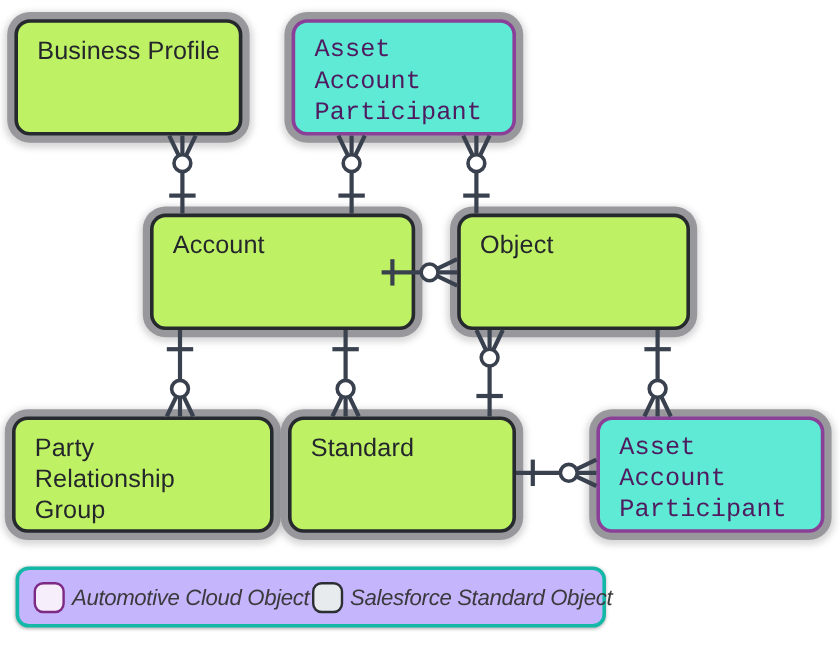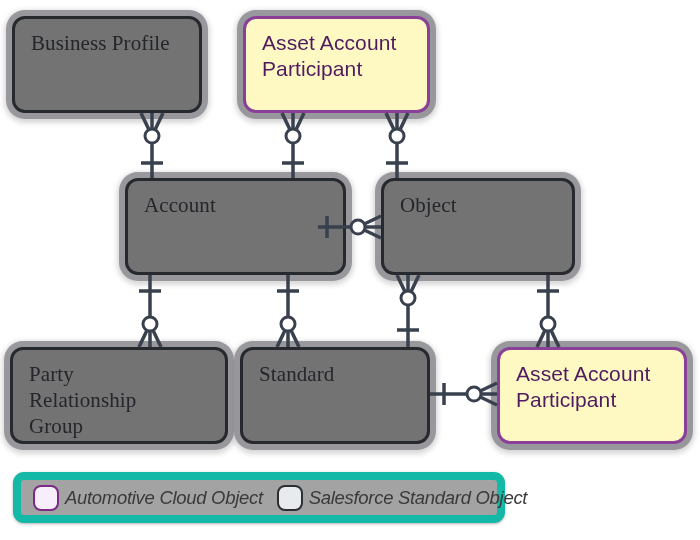--- a/index.html
+++ b/index.html
@@ -6,31 +6,31 @@
   .canvas{
     position:relative;width:700px;height:540px;background:#ffffff;
     overflow:hidden;font-family:"Liberation Sans",sans-serif;
   }
   svg.connectors{position:absolute;left:0;top:0;z-index:3;pointer-events:none;}
   .node{
     position:absolute;z-index:2;box-sizing:border-box;
     border:3px solid #26292e;border-radius:13px;background:#eceef1;
     box-shadow:0 0 0 6px rgba(146,147,151,0.92), 0 2px 5px 8px rgba(115,116,120,0.28);
   }
-  .node.std{background:#737373;border-color:#26292e;color:#24262b;font-family:Liberation Serif, serif;}
-  .node.auto{background:#fef9c3;border-color:#8a3f98;color:#4f1a5f;}
+  .node.std{background:#bef264;border-color:#26292e;color:#24262b;}
+  .node.auto{background:#5eead4;border-color:#8a3f98;color:#4f1a5f;font-family:Liberation Mono, monospace;}
   .node-label{
     display:block;padding:11px 10px 0 16px;font-size:21px;line-height:1.24;
     white-space:pre-line;font-weight:400;letter-spacing:0.1px;
   }
   .legend{
     position:absolute;left:13px;top:472px;width:492px;height:51px;z-index:2;
-    box-sizing:border-box;border:8px solid #14b8a6;border-radius:11px;
-    background:#a3a3a3;box-shadow:0 1px 3px rgba(0,0,0,0.3);
-    display:flex;align-items:center;padding:0 12px;gap:14px;
+    box-sizing:border-box;border:3px solid #14b8a6;border-radius:11px;
+    background:#c4b5fd;box-shadow:0 1px 3px rgba(0,0,0,0.3);
+    display:flex;align-items:center;padding:0 12px;gap:2px;
   }
   .legend-item{display:flex;align-items:center;gap:6px;}
   .swatch{width:26px;height:26px;box-sizing:border-box;border-radius:8px;border:2.5px solid;flex:0 0 auto;}
   .swatch.auto{border-color:#7d2a85;background:#f6eefa;}
   .swatch.std{border-color:#2b2e33;background:#e8ebee;}
   .legend-label{
     font-style:italic;font-size:18.5px;letter-spacing:-0.3px;color:#3a3a3c;white-space:nowrap;
   }
 </style>
 </head>

